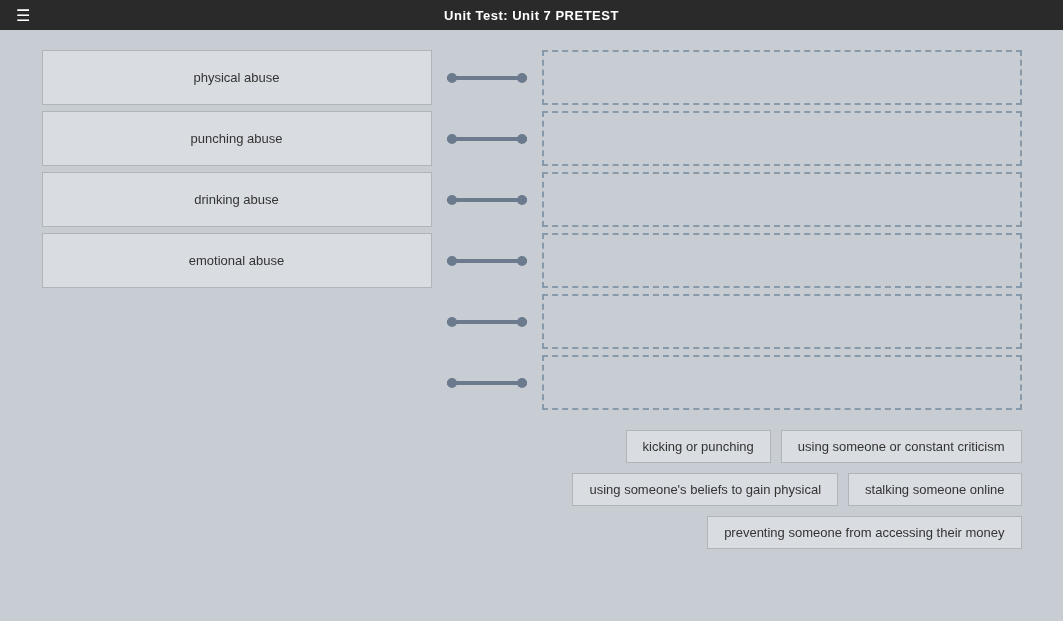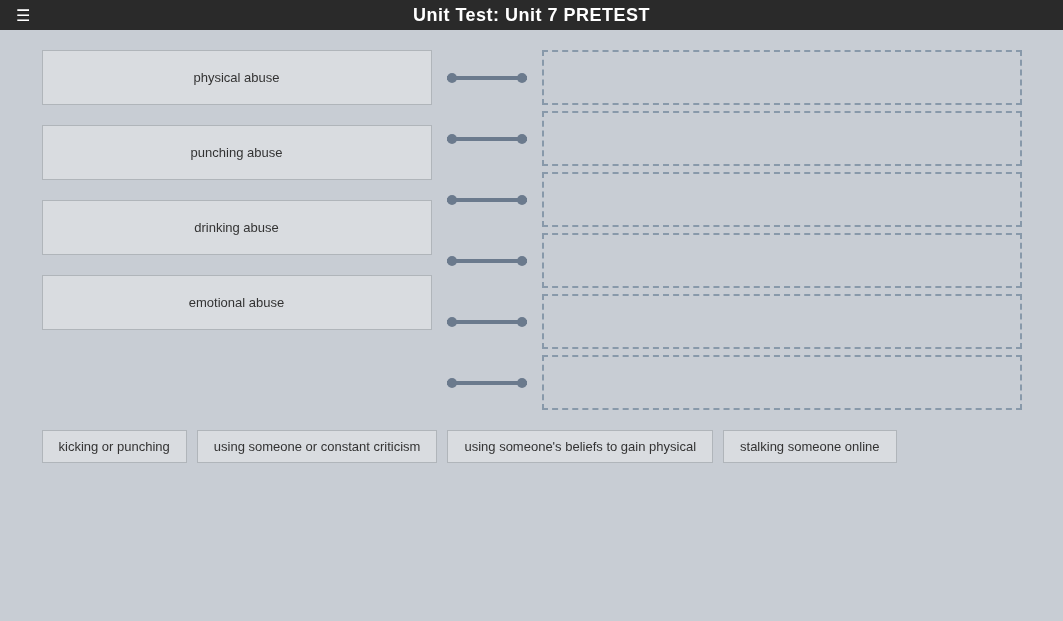--- a/index.html
+++ b/index.html
@@ -30,21 +30,21 @@
     .header-bar .menu-icon {
       position: absolute;
       left: 16px;
       color: #fff;
       font-size: 16px;
       cursor: pointer;
     }
 
     .header-title {
       color: #fff;
-      font-size: 18px;
+      font-size: 13px;
       font-weight: bold;
       letter-spacing: 0.5px;
     }
 
     .main-content {
       width: 100%;
       height: calc(100% - 30px);
       background-color: #c8cdd4;
       padding: 20px 40px;
       display: flex;
@@ -55,21 +55,21 @@
     .matching-area {
       display: flex;
       width: 100%;
       max-width: 980px;
       gap: 0;
     }
 
     .left-column {
       display: flex;
       flex-direction: column;
-      gap: 20px;
+      gap: 6px;
       flex: 0 0 auto;
     }
 
     .term-box {
       width: 390px;
       height: 55px;
       background-color: #d9dce0;
       border: 1px solid #b0b5ba;
       display: flex;
       align-items: center;
@@ -128,21 +128,21 @@
       display: flex;
       align-items: center;
       justify-content: center;
       font-size: 13px;
       color: #555;
     }
 
     .draggable-items-area {
       margin-top: 20px;
       display: flex;
-      flex-direction: row;
+      flex-direction: column;
       align-items: flex-end;
       gap: 10px;
       width: 100%;
       max-width: 980px;
     }
 
     .draggable-row {
       display: flex;
       gap: 10px;
       justify-content: center;
@@ -238,15 +238,18 @@
 
   <div class="draggable-items-area">
     <div class="draggable-row">
       <div class="draggable-item">kicking or punching</div>
       <div class="draggable-item">using someone or constant criticism</div>
     </div>
     <div class="draggable-row">
       <div class="draggable-item">using someone's beliefs to gain physical</div>
       <div class="draggable-item">stalking someone online</div>
     </div>
+    <div class="draggable-row">
+      <div class="draggable-item">preventing someone from accessing their money</div>
+    </div>
   </div>
 
 </div>
 
 </body></html>

